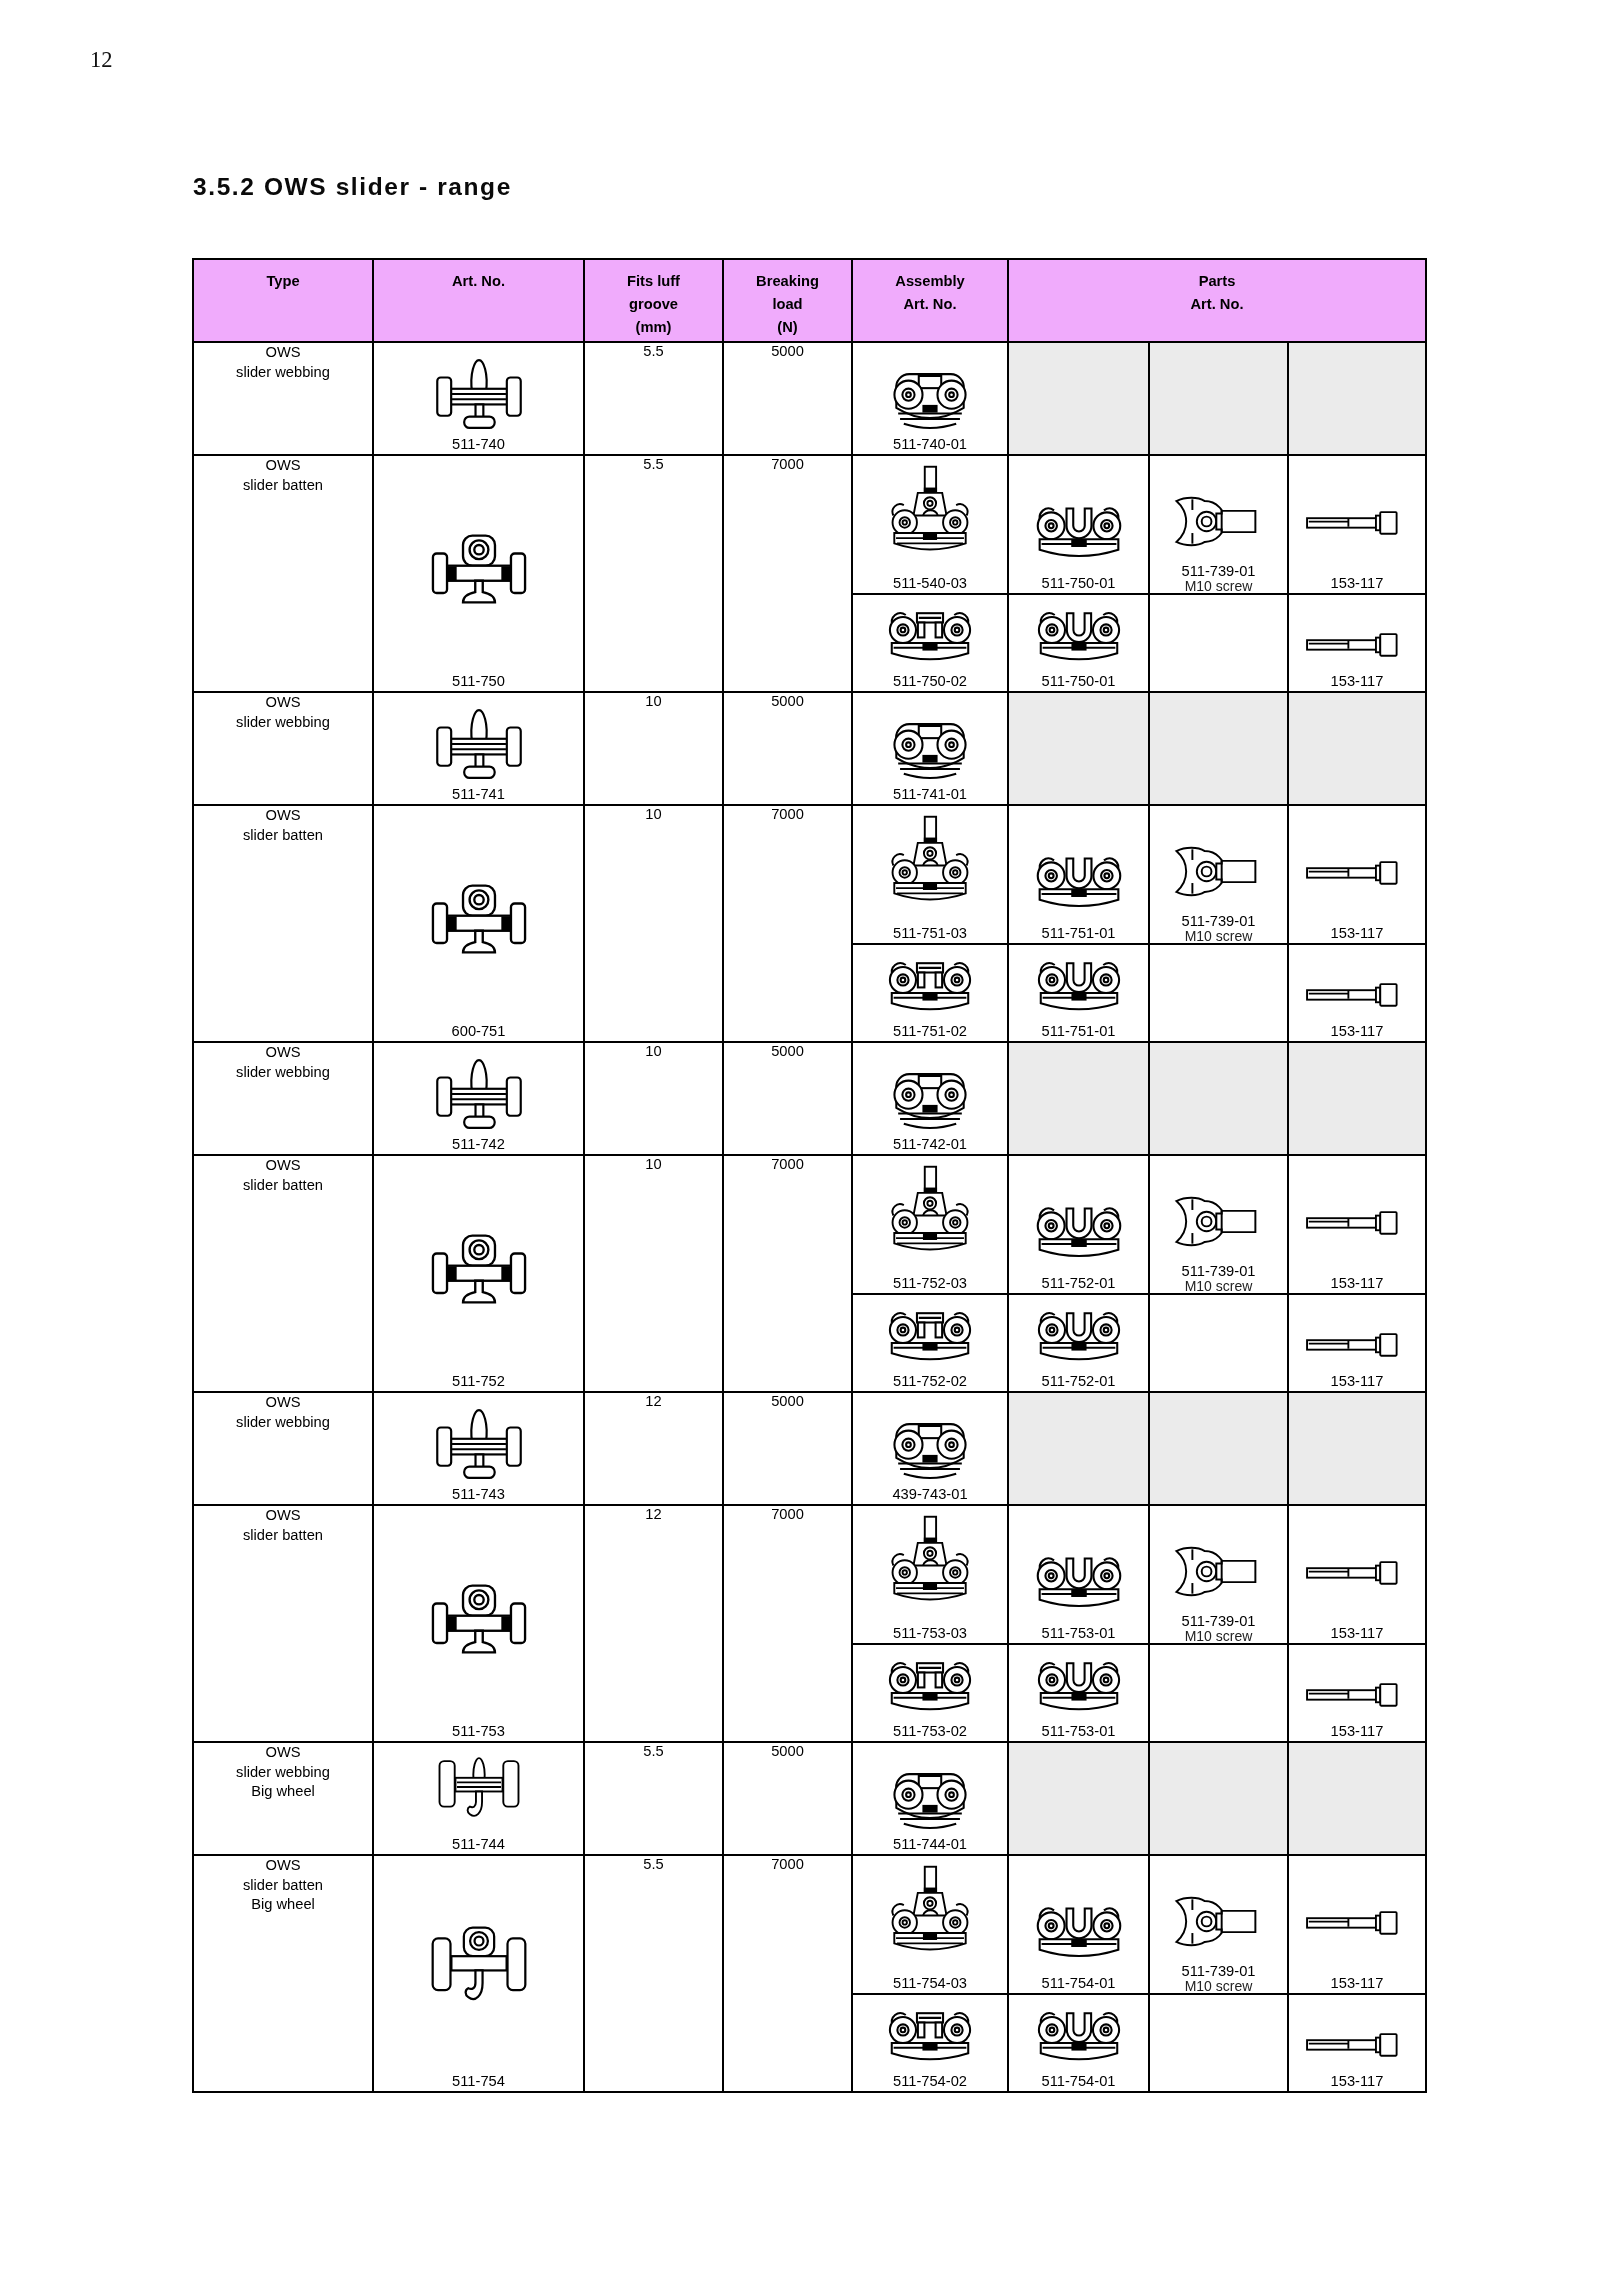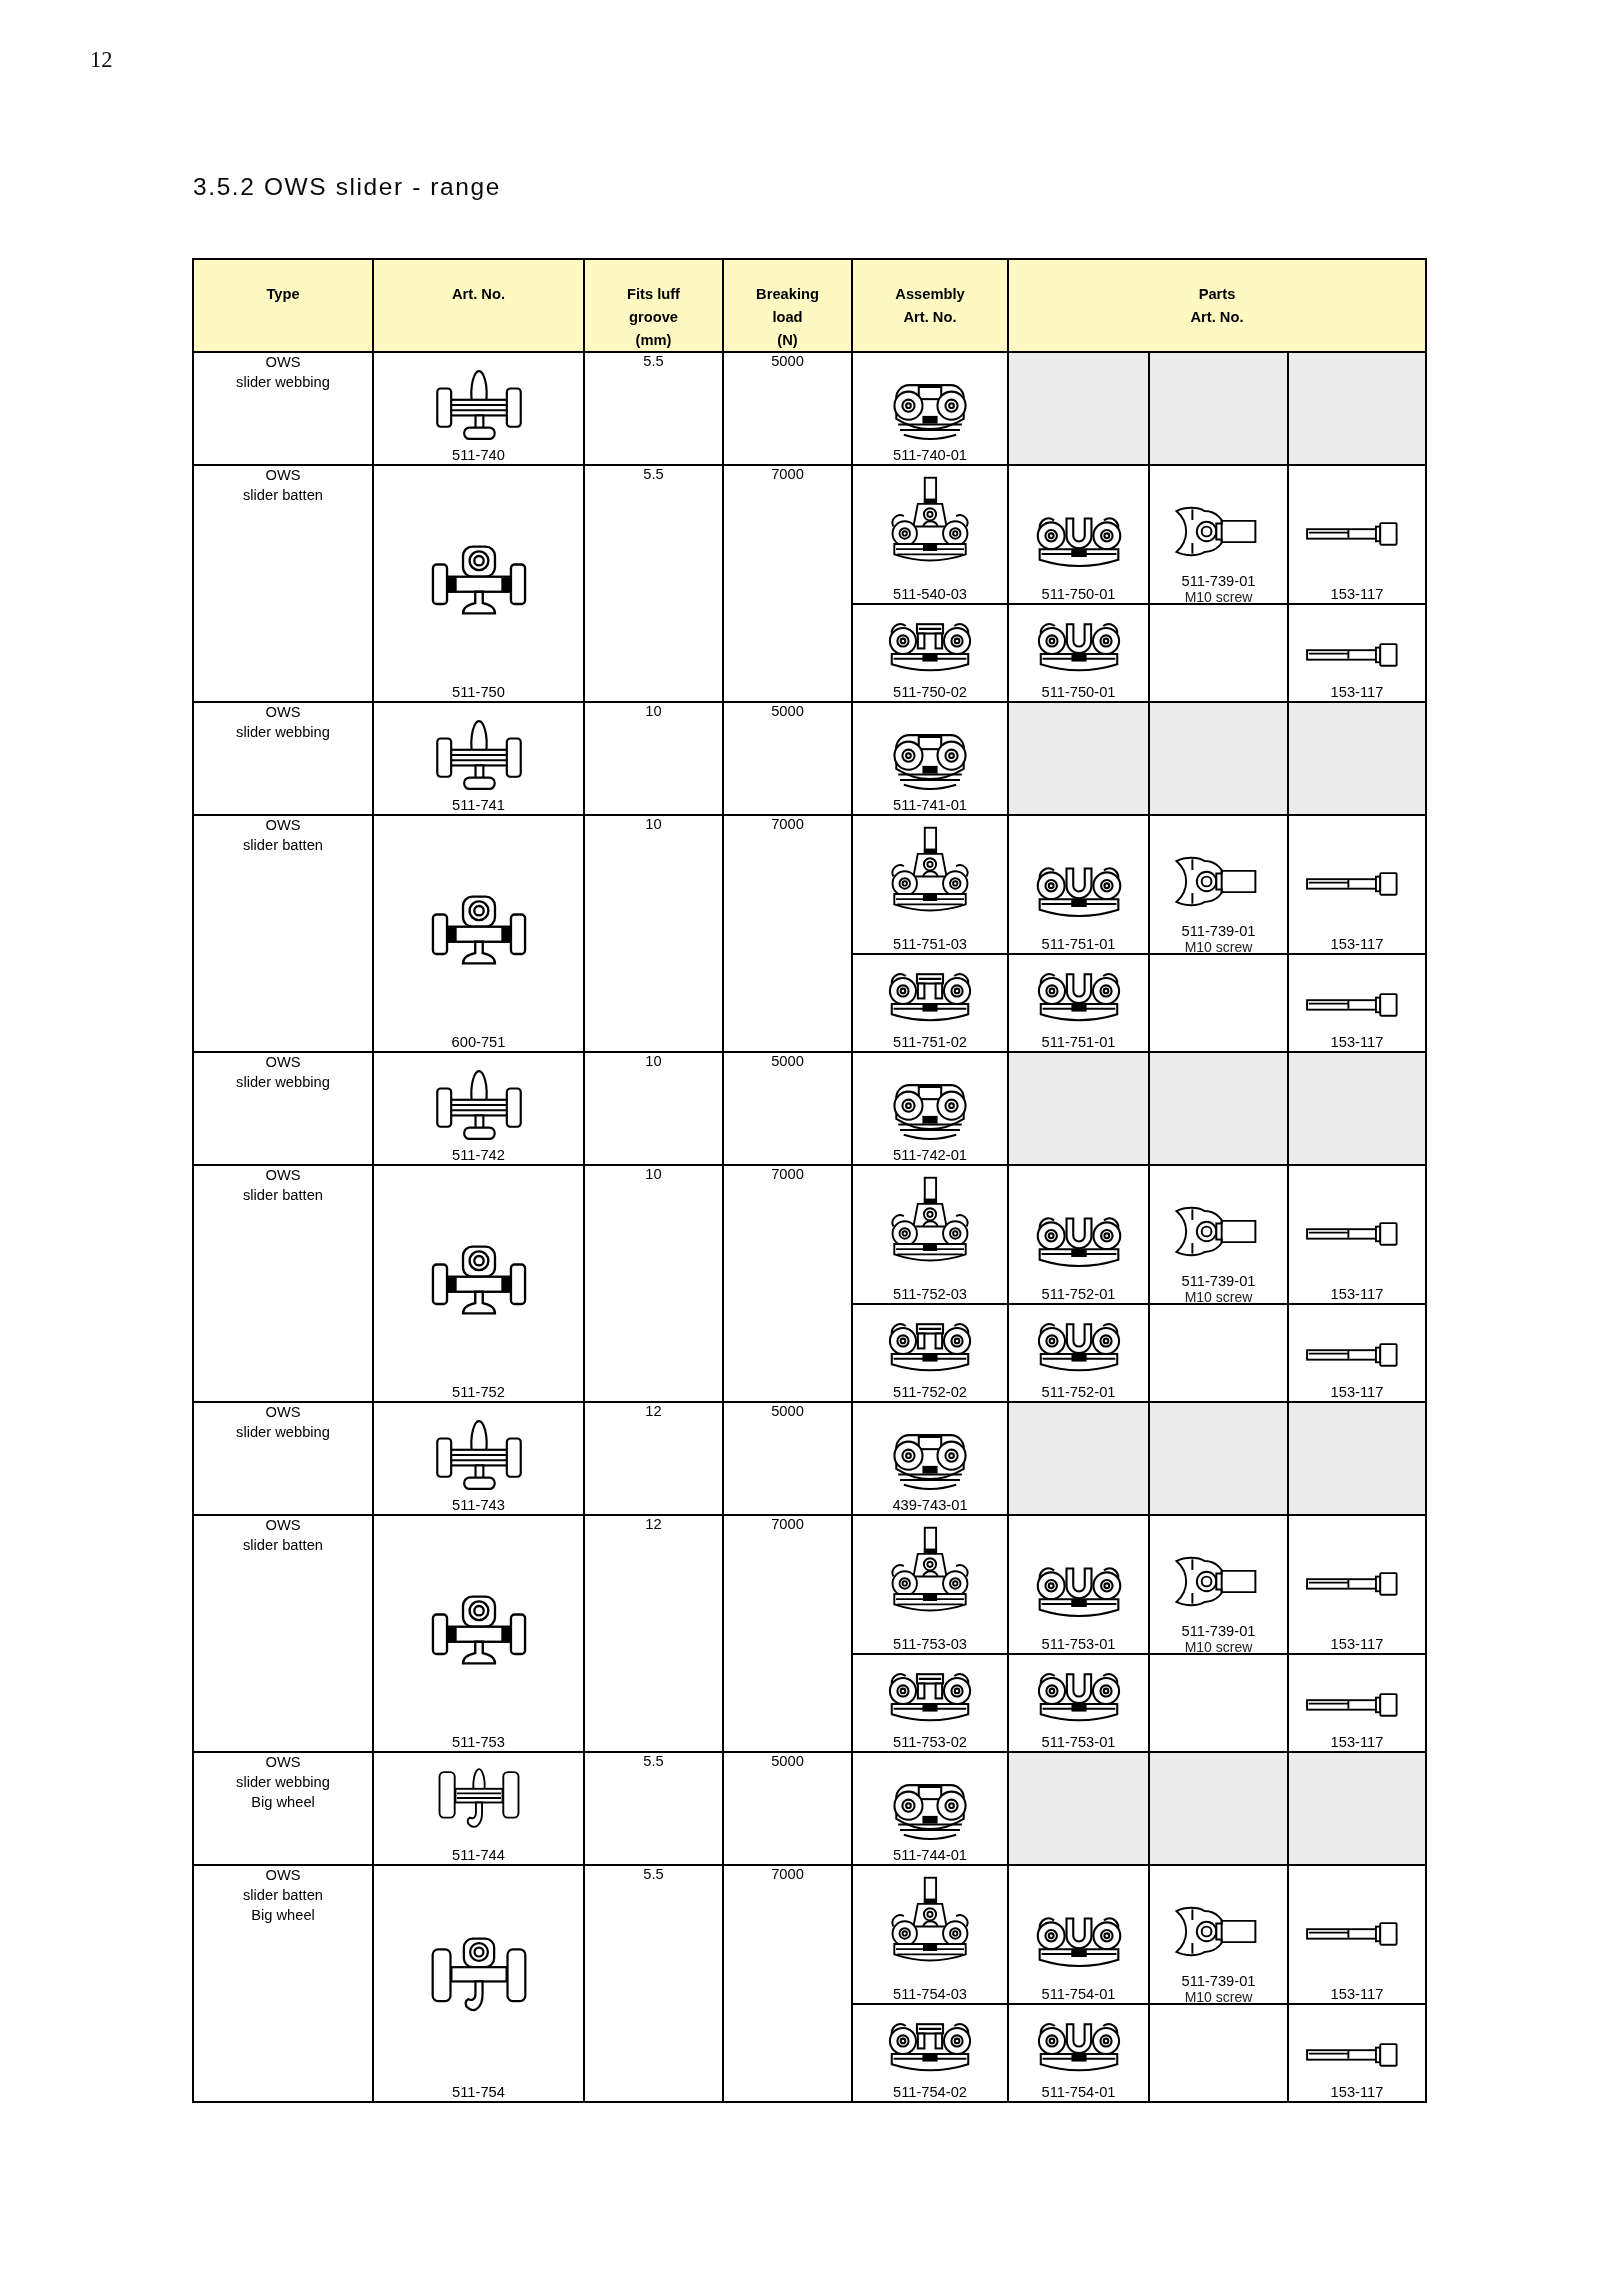--- a/index.html
+++ b/index.html
@@ -1,28 +1,28 @@
 <!DOCTYPE html>
 <html><head>
 <meta charset="utf-8">
 <style>
   html,body{margin:0;padding:0;background:#fff;}
   .page{position:relative;width:1600px;height:2293px;background:#ffffff;
         font-family:"Liberation Sans",sans-serif;color:#000;overflow:hidden;}
   .pageno{position:absolute;left:90px;top:47px;font-family:"Liberation Serif",serif;
           font-size:22.5px;color:#111;}
-  .heading{position:absolute;left:193px;top:173px;font-size:24.5px;font-weight:normal;
+  .heading{position:absolute;left:193px;top:173px;font-size:24.5px;font-weight:bold;
            letter-spacing:1.6px;color:#0a0a0a;}
   .tablewrap{position:absolute;left:192px;top:258px;}
   table.ows{border-collapse:collapse;table-layout:fixed;width:1234px;background:#fff;
             border:2.9px solid #000;}
   table.ows td, table.ows th{border:2px solid #000;padding:0;text-align:center;
             font-size:14.7px;color:#000;overflow:hidden;}
-  table.ows th{background:#fef9c3;font-weight:bold;vertical-align:top;
-            padding-top:23px;line-height:1.55;}
+  table.ows th{background:#f0abfc;font-weight:bold;vertical-align:top;
+            padding-top:10px;line-height:1.55;}
   tr.h-head{height:83px;}
   tr.h-head th{border-bottom:2.9px solid #000;}
   tr.h-web{height:113px;}
   tr.h-b1{height:139px;}
   tr.h-b2{height:98px;}
   td.c-type{vertical-align:top;padding-top:9.8px;line-height:19.6px;}
   td.c-num{vertical-align:top;padding-top:9.8px;}
   td.c-fig{vertical-align:bottom;padding-bottom:6.9px;}
   td.c-art{padding-bottom:10.8px;}
   td.gray{background:#ebebeb;}

